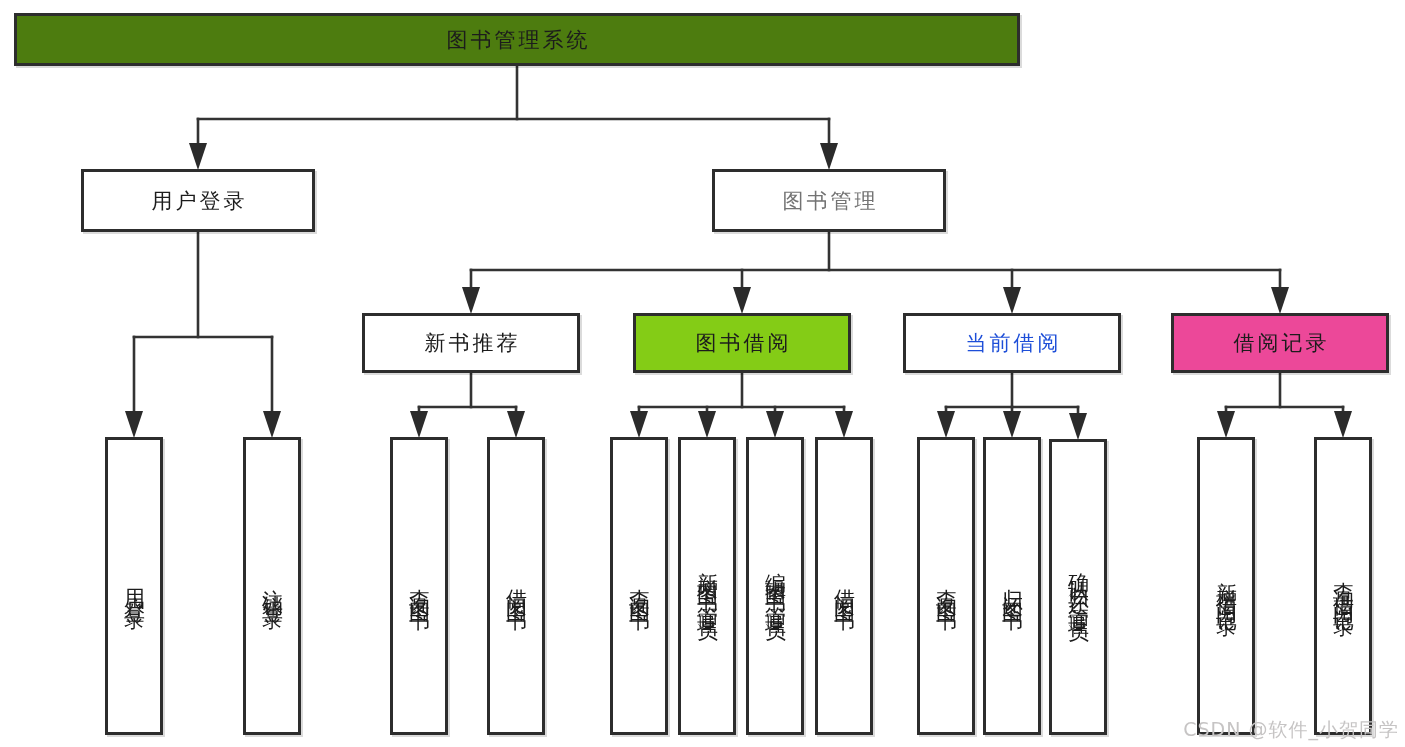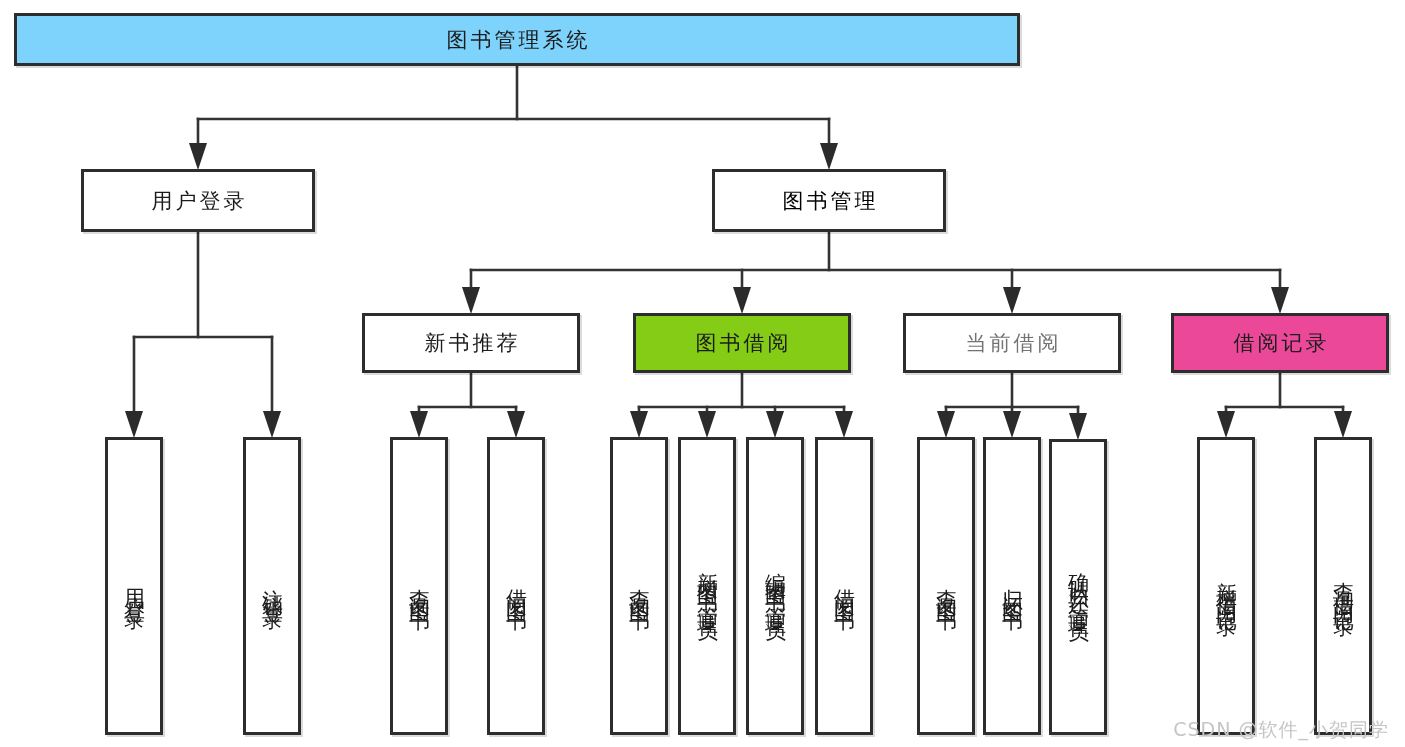--- a/index.html
+++ b/index.html
@@ -37,21 +37,21 @@
   }
   .node.v .label {
     writing-mode: vertical-rl;
     text-orientation: mixed;
     font-size: 21px;
     line-height: 1;
     letter-spacing: 7px;
   }
   #watermark {
     position: absolute;
-    right: 16px;
+    right: 6px;
     bottom: 4px;
     font-size: 19px;
     letter-spacing: 1px;
     color: #c6c4c4;
     white-space: nowrap;
   }
 </style>
 </head>
 <body>
 
@@ -104,37 +104,37 @@
       <line x1="1078" y1="407" x2="1078" y2="419" stroke="#333333" stroke-width="2.6" stroke-linecap="square"></line>
       <polygon points="1078,440 1069,413 1087,413" fill="#2b2b2b"></polygon>
       <line x1="1280" y1="373" x2="1280" y2="407" stroke="#333333" stroke-width="2.6" stroke-linecap="square"></line>
       <line x1="1226" y1="407" x2="1343" y2="407" stroke="#333333" stroke-width="2.6" stroke-linecap="square"></line>
       <line x1="1226" y1="407" x2="1226" y2="417" stroke="#333333" stroke-width="2.6" stroke-linecap="square"></line>
       <polygon points="1226,438 1217,411 1235,411" fill="#2b2b2b"></polygon>
       <line x1="1343" y1="407" x2="1343" y2="417" stroke="#333333" stroke-width="2.6" stroke-linecap="square"></line>
       <polygon points="1343,438 1334,411 1352,411" fill="#2b2b2b"></polygon>
     </svg>
   <div id="nodes">
-      <div class="node h" style="left: 14px; top: 13px; width: 1006px; height: 53px; border-color: rgb(45, 45, 45); background: #7dd3fc;">
+      <div class="node h" style="left: 14px; top: 13px; width: 1006px; height: 53px; border-color: rgb(45, 45, 45); background: #4d7c0f;">
         <span class="label" style="color: rgb(28, 28, 28);">图书管理系统</span>
       </div>
       <div class="node h" style="left: 81px; top: 169px; width: 234px; height: 63px; border-color: rgb(45, 45, 45); background: rgb(255, 255, 255);">
         <span class="label" style="color: rgb(28, 28, 28);">用户登录</span>
       </div>
       <div class="node h" style="left: 712px; top: 169px; width: 234px; height: 63px; border-color: rgb(45, 45, 45); background: rgb(255, 255, 255);">
-        <span class="label" style="color: #000000;">图书管理</span>
+        <span class="label" style="color: #737373;">图书管理</span>
       </div>
       <div class="node h" style="left: 362px; top: 313px; width: 218px; height: 60px; border-color: rgb(45, 45, 45); background: rgb(255, 255, 255);">
         <span class="label" style="color: rgb(28, 28, 28); text-align: center;">新书推荐</span>
       </div>
       <div class="node h" style="left: 633px; top: 313px; width: 218px; height: 60px; border-color: rgb(45, 45, 45); background: #84cc16;">
         <span class="label" style="color: rgb(28, 28, 28);">图书借阅</span>
       </div>
       <div class="node h" style="left: 903px; top: 313px; width: 218px; height: 60px; border-color: rgb(45, 45, 45); background: rgb(255, 255, 255);">
-        <span class="label" style="color: #737373;">当前借阅</span>
+        <span class="label" style="color: #1d4ed8;">当前借阅</span>
       </div>
       <div class="node h" style="left: 1171px; top: 313px; width: 218px; height: 60px; border-color: rgb(45, 45, 45); background: #ec4899;">
         <span class="label" style="color: rgb(28, 28, 28);">借阅记录</span>
       </div>
       <div class="node v" style="left: 105px; top: 437px; width: 58px; height: 298px; border-color: rgb(45, 45, 45); background: rgb(255, 255, 255);">
         <span class="label" style="color: rgb(28, 28, 28);">用户登录</span>
       </div>
       <div class="node v" style="left: 243px; top: 437px; width: 58px; height: 298px; border-color: rgb(45, 45, 45); background: rgb(255, 255, 255);">
         <span class="label" style="color: rgb(28, 28, 28);">注销登录</span>
       </div>

